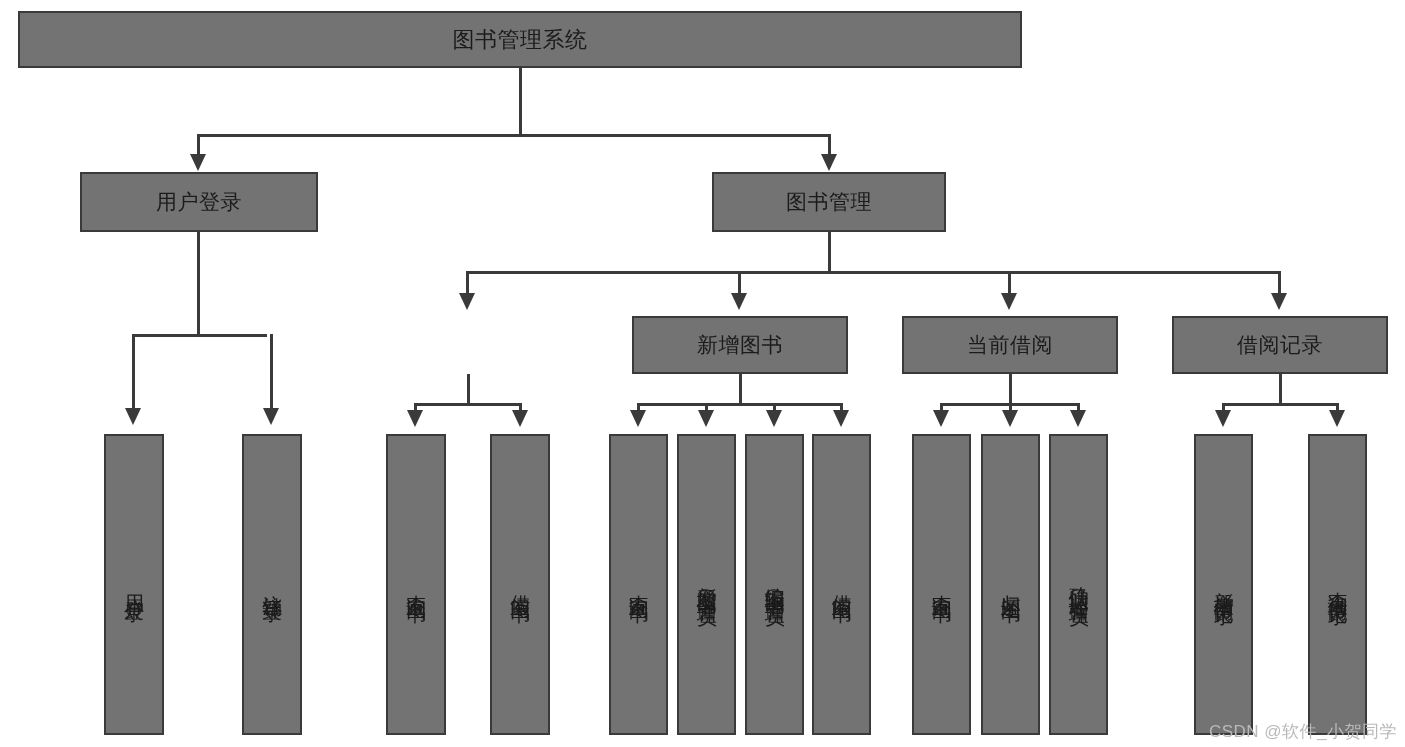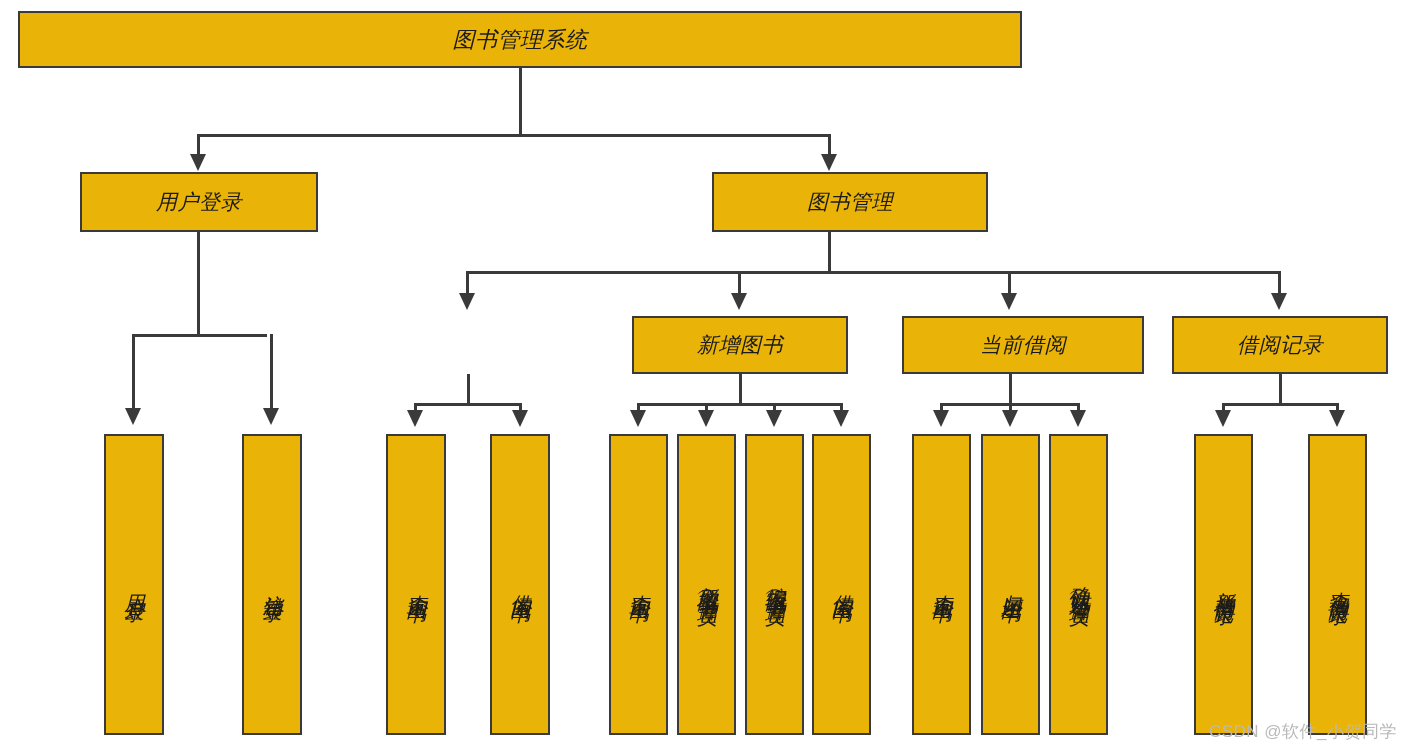--- a/index.html
+++ b/index.html
@@ -13,28 +13,27 @@
     width:1405px;
     height:747px;
     background:#ffffff;
     overflow:hidden;
   }
   
   .node{
     position:absolute;
     box-sizing:border-box;
     border:2.5px solid #3a3a3a;
-    background:#eab308;
+    background:#737373;
     display:flex;
     align-items:center;
     justify-content:center;
     color:#1b1b1b;
     line-height:1.18;
     text-align:center;
-    font-style:italic;
   }
   .node.h{            
     font-size:21px;
     letter-spacing:.5px;
   }
   .node.root{ font-size:22px; }
   .node.v{            
     font-size:20px;
     writing-mode:vertical-rl;
     text-orientation:upright;
@@ -90,21 +89,21 @@
   <div class="ln v" style="left:197px;top:134px;width:3px;height:22px;"></div>
   <div class="arrow" style="left:190px;top:154px;"></div>
 
   <div class="ln v" style="left:828px;top:134px;width:3px;height:22px;"></div>
   <div class="arrow" style="left:821px;top:154px;"></div>
 
   <div class="node h" style="left:80px;top:172px;width:238px;height:60px;">
     <span>用户登录</span>
   </div>
 
-  <div class="node h" style="left:712px;top:172px;width:276px;height:60px;">
+  <div class="node h" style="left:712px;top:172px;width:234px;height:60px;">
     <span>图书管理</span>
   </div>
 
   <div class="ln v" style="left:197px;top:232px;width:3px;height:104px;"></div>
   <div class="ln h" style="left:132px;top:334px;width:135px;height:3px;"></div>
   <div class="ln v" style="left:132px;top:334px;width:3px;height:76px;"></div>
   <div class="arrow" style="left:125px;top:408px;"></div>
   <div class="ln v" style="left:270px;top:334px;width:3px;height:76px;"></div>
   <div class="arrow" style="left:263px;top:408px;"></div>
 
@@ -116,21 +115,21 @@
   <div class="ln v" style="left:738px;top:271px;width:3px;height:24px;"></div>
   <div class="arrow" style="left:731px;top:293px;"></div>
   <div class="ln v" style="left:1008px;top:271px;width:3px;height:24px;"></div>
   <div class="arrow" style="left:1001px;top:293px;"></div>
   <div class="ln v" style="left:1278px;top:271px;width:3px;height:24px;"></div>
   <div class="arrow" style="left:1271px;top:293px;"></div>
 
   <div class="node h" style="left:632px;top:316px;width:216px;height:58px;">
     <span>新增图书</span>
   </div>
-  <div class="node h" style="left:902px;top:316px;width:242px;height:58px;">
+  <div class="node h" style="left:902px;top:316px;width:216px;height:58px;">
     <span>当前借阅</span>
   </div>
   <div class="node h" style="left:1172px;top:316px;width:216px;height:58px;">
     <span>借阅记录</span>
   </div>
 
   <div class="ln v" style="left:467px;top:374px;width:3px;height:31px;"></div>
   <div class="ln h" style="left:414px;top:403px;width:108px;height:3px;"></div>
   <div class="ln v" style="left:414px;top:403px;width:3px;height:10px;"></div>
   <div class="arrow" style="left:407px;top:410px;"></div>

